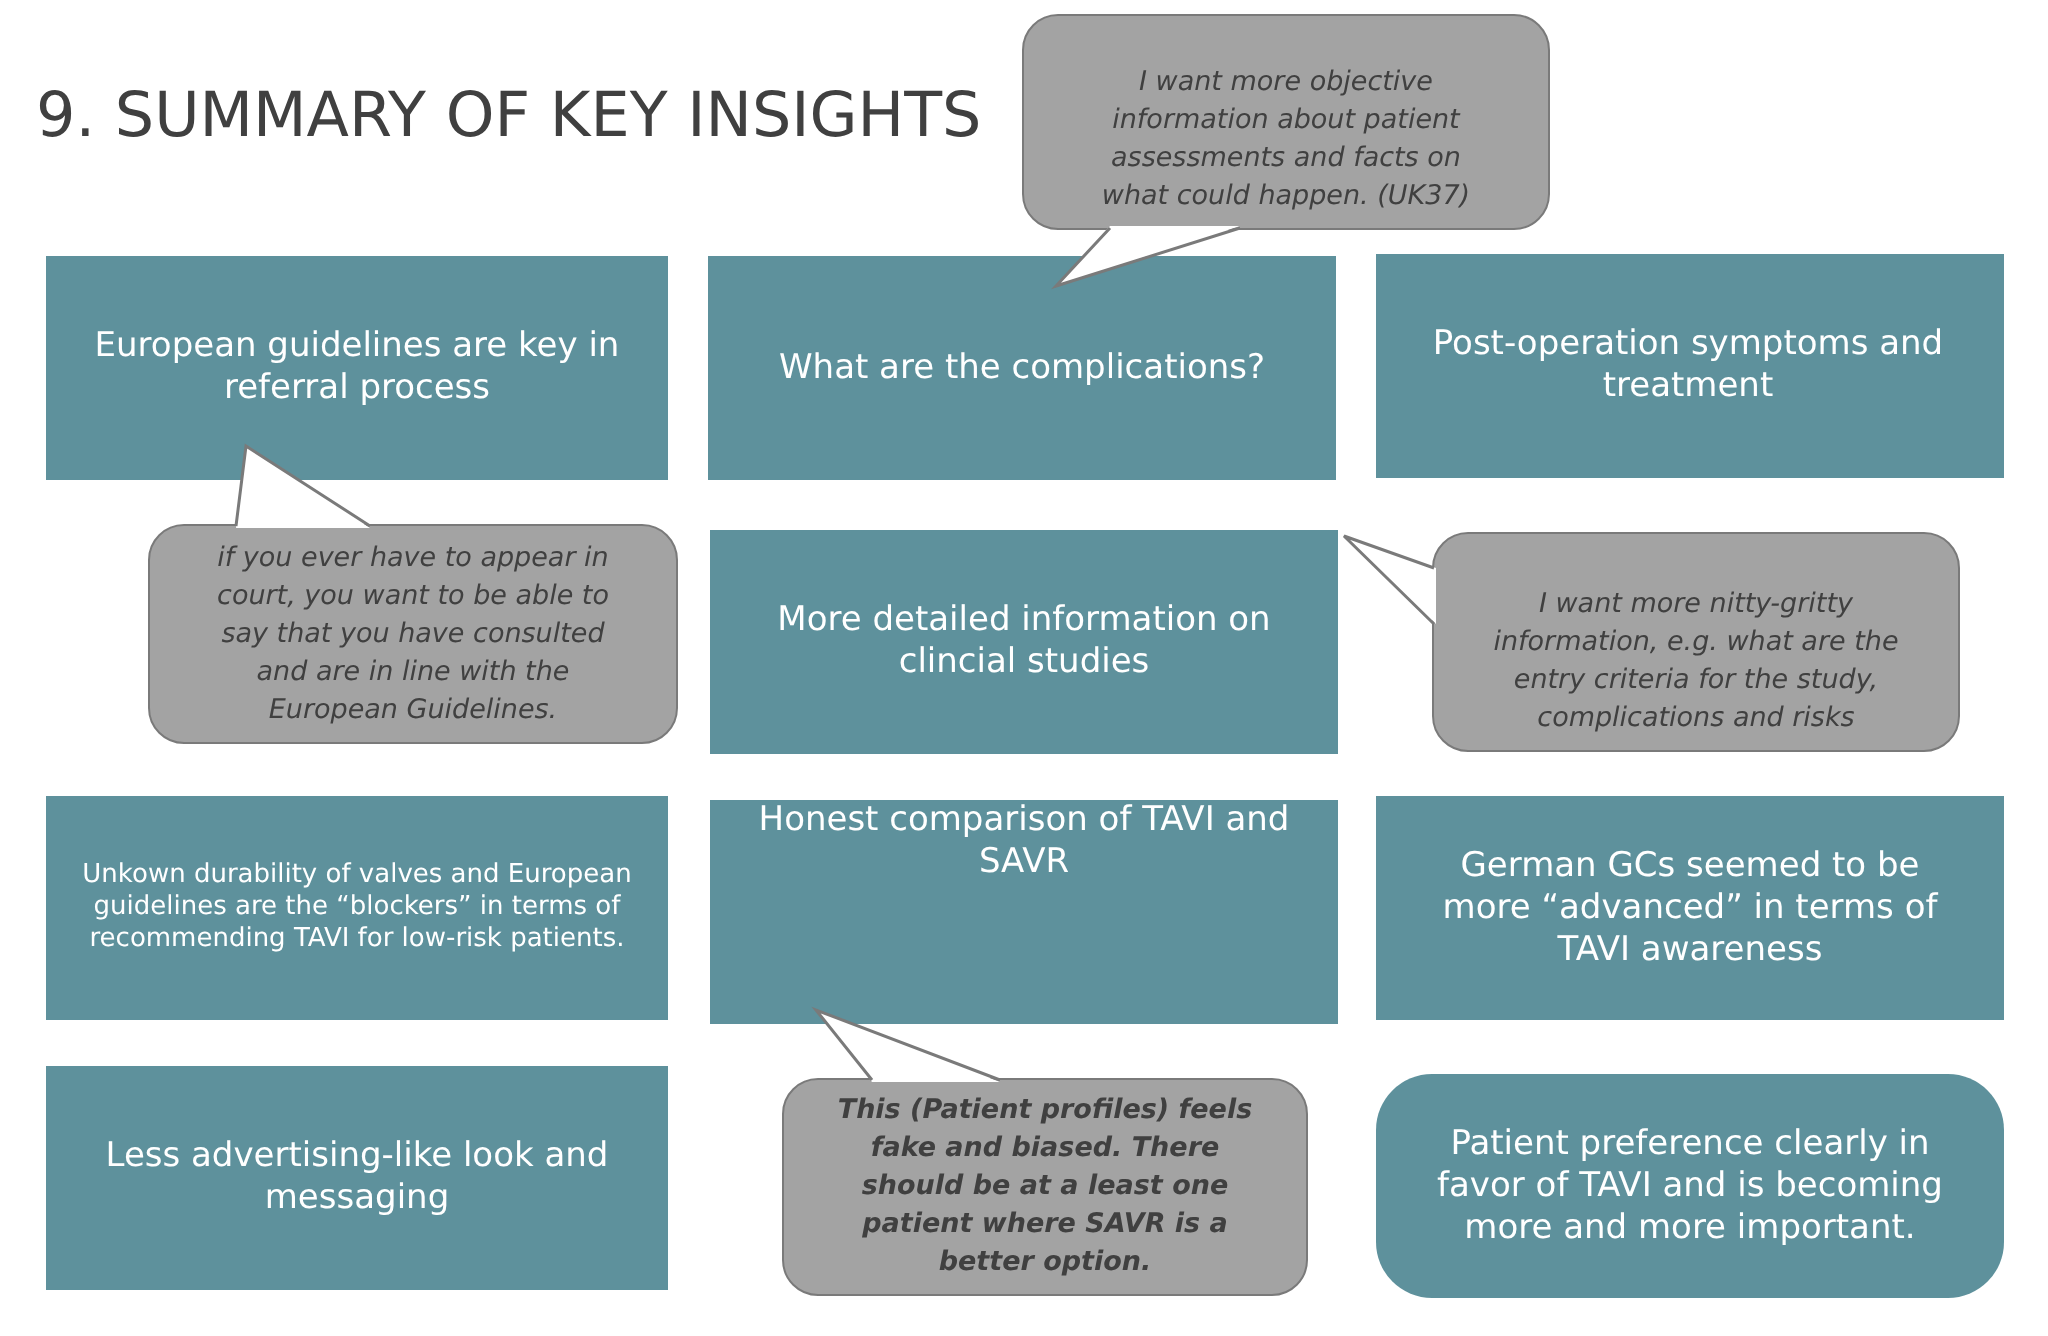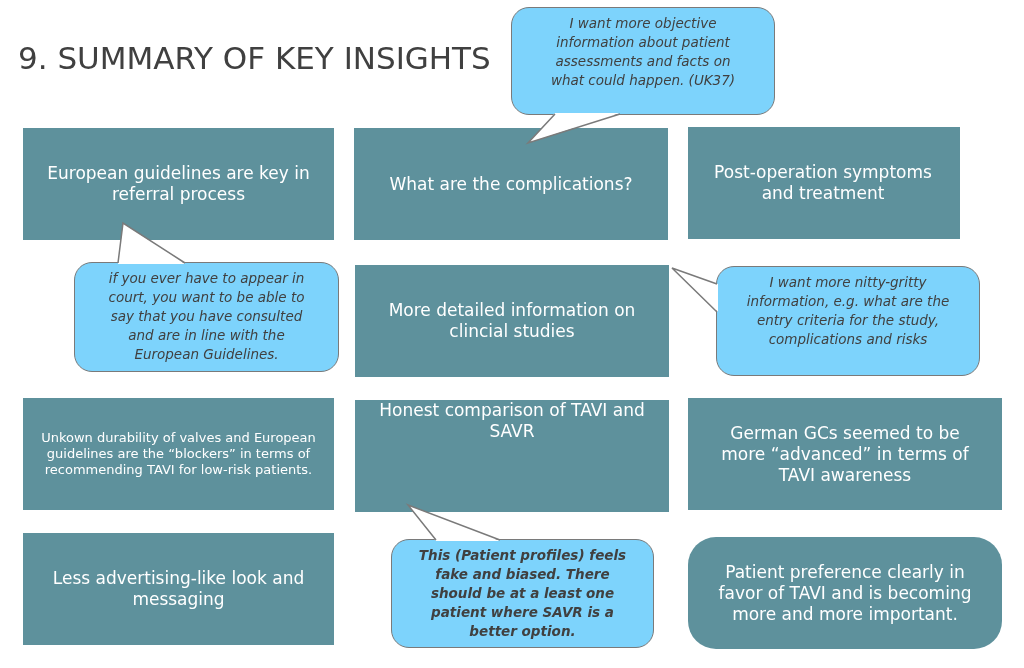--- a/index.html
+++ b/index.html
@@ -4,39 +4,39 @@
 <style>
   html, body { margin:0; padding:0; background:#ffffff; }
   body { width:1024px; height:668px; position:relative; overflow:hidden;
          font-family:"DejaVu Sans", "Liberation Sans", sans-serif; }
   .title { position:absolute; left:18px; top:40px; font-size:31px; color:#404040;
            letter-spacing:0px; font-weight:normal; white-space:nowrap; }
   .box { position:absolute; background:#5e919c; color:#ffffff; display:flex;
          align-items:center; justify-content:center; text-align:center;
          box-sizing:border-box; padding:0 18px; font-size:17px; line-height:21px; }
   .box.small { font-size:13px; line-height:16px; padding:0 14px; }
-  .bubble { position:absolute; background:#7dd3fc; border:1.5px solid #7a7a7a;
+  .bubble { position:absolute; background:#a3a3a3; border:1.5px solid #7a7a7a;
             border-radius:18px; box-sizing:border-box; display:flex;
-            align-items:flex-start; justify-content:center; text-align:center;
+            align-items:flex-end; justify-content:center; text-align:center;
             font-style:italic; color:#404040; font-size:13.5px; line-height:19px;
             padding:6px 25px; z-index:2; }
   svg.tail { position:absolute; z-index:3; overflow:visible; }
 </style>
 </head>
 <body>
 
 <div class="title">9. SUMMARY OF KEY INSIGHTS</div>
 
 <div class="box" style="left:23px; top:128px; width:311px; height:112px;">
   <span>European guidelines are key in referral process</span>
 </div>
 <div class="box" style="left:354px; top:128px; width:314px; height:112px;">
   <span>What are the complications?</span>
 </div>
-<div class="box" style="left:688px; top:127px; width:272px; height:112px;padding-left:16px;">
+<div class="box" style="left:688px; top:127px; width:314px; height:112px;padding-left:16px;">
   <span>Post-operation symptoms and treatment</span>
 </div>
 
 <div class="box" style="left:355px; top:265px; width:314px; height:112px;">
   <span>More detailed information on clincial studies</span>
 </div>
 
 <div class="box small" style="left:23px; top:398px; width:311px; height:112px;">
   <span>Unkown durability of valves and European guidelines are the “blockers” in terms of recommending TAVI for low-risk  patients.</span>
 </div>

